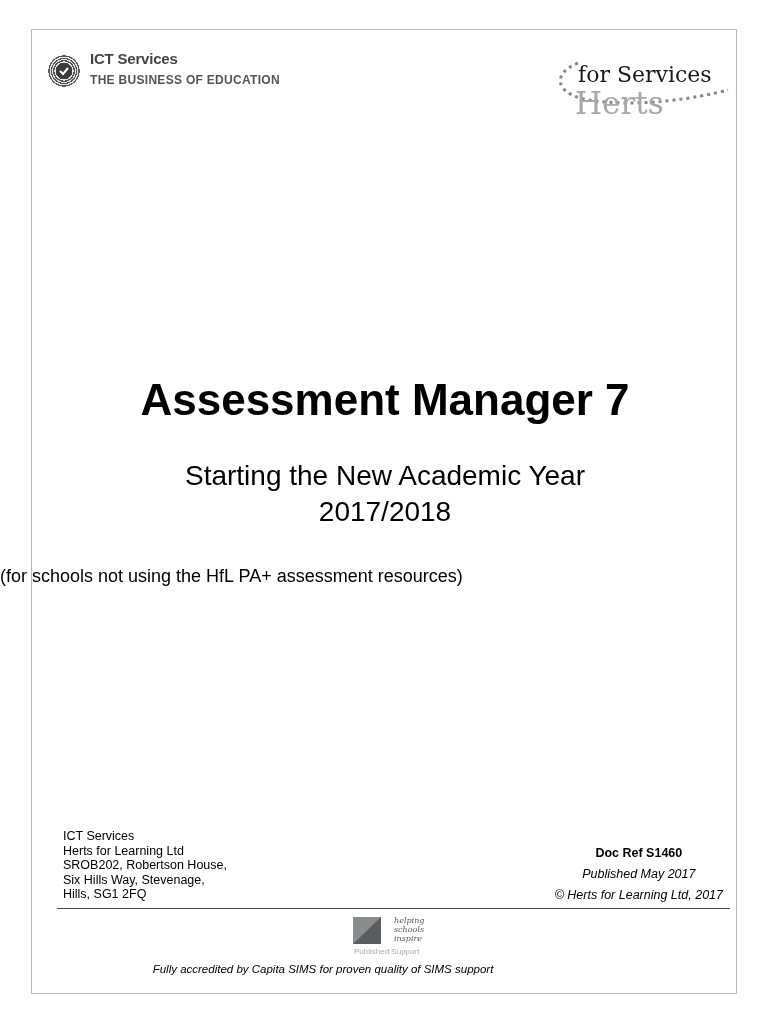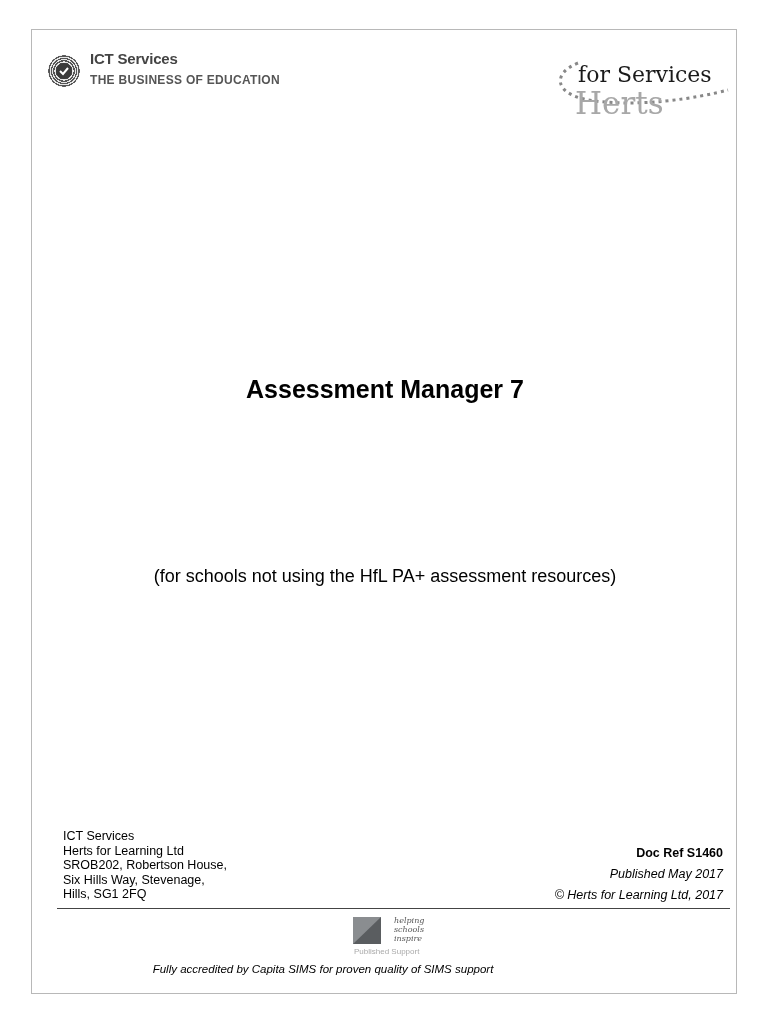--- a/index.html
+++ b/index.html
@@ -13,26 +13,26 @@
     .ict-logo .core { position: absolute; left: 8px; top: 8px; width: 16px; height: 16px; border-radius: 50%;
                       background: #3a3a3a; }
     .ict-logo svg { position: absolute; left: 9px; top: 9px; }
     .ict-title { position: absolute; left: 90px; top: 50px; font-size: 15px; font-weight: bold; color: #444; letter-spacing: -0.2px; }
     .ict-sub { position: absolute; left: 90px; top: 73px; font-size: 12px; font-weight: bold; color: #555; letter-spacing: 0.3px; }
     
     .hfl-herts { position: absolute; left: 575px; top: 38px; font-family: "DejaVu Serif", serif; font-size: 31px; color: #a8a8a8; margin-top: 47px; }
     .hfl-learning { position: absolute; left: 578px; top: 62px; font-family: "DejaVu Serif", serif; font-size: 22px; color: #1a1a1a; }
     .hfl-swirl { position: absolute; left: 548px; top: 58px; }
     
-    .title { position: absolute; left: 0; width: 770px; top: 375px; text-align: center; font-size: 25px; font-weight: bold; }
+    .title { position: absolute; left: 0; width: 770px; top: 375px; text-align: center; font-size: 44px; font-weight: bold; }
     .subtitle { position: absolute; left: 0; width: 770px; top: 458px; text-align: center; font-size: 28px; line-height: 36px; }
-    .note { position: absolute; left: 0; width: 770px; top: 566px; text-align: center; font-size: 18px; }
+    .note { position: absolute; left: 0; width: 770px; top: 566px; font-size: 18px; }
     
     .address { position: absolute; left: 63px; top: 829px; font-size: 12.5px; line-height: 14.5px; }
-    .doc-info { position: absolute; right: 47px; top: 843px; text-align: right; font-size: 12.5px; line-height: 21px; }
+    .doc-info { position: absolute; right: 47px; top: 843px; text-align: center; font-size: 12.5px; line-height: 21px; }
     .doc-ref { font-weight: bold; }
     .italic { font-style: italic; }
     .divider { position: absolute; left: 57px; top: 908px; width: 673px; height: 1px; background: #444; }
     .sims-box { position: absolute; left: 353px; top: 917px; width: 28px; height: 27px; background: #5a5d60; overflow: hidden; }
     .sims-box .tri { position: absolute; left: 0; top: 0; width: 0; height: 0;
                      border-top: 27px solid #8a8d90; border-right: 28px solid transparent; }
     .sims-box span { position: absolute; left: 2px; top: 11px; font-size: 8px; font-weight: bold; color: #fff; padding-left: 29px; }
     .sims-tag { position: absolute; left: 394px; top: 916px; font-family: "DejaVu Serif", serif; font-size: 8px; line-height: 9px; color: #555; font-style: italic; }
     .sims-acc { position: absolute; left: 354px; top: 947px; font-size: 8px; color: #aaa; }
     .accredited { position: absolute; left: 0; width: 646px; top: 963px; text-align: center; font-size: 11.5px; font-style: italic; }
@@ -52,20 +52,22 @@
 <div class="ict-sub">THE BUSINESS OF EDUCATION</div>
 
 <svg class="hfl-swirl" width="185" height="50" viewBox="0 0 185 50">
   <path d="M30 5 C5 15, 5 35, 40 42 C90 50, 150 40, 180 32" stroke="#888" stroke-width="3" stroke-dasharray="3 4" fill="none"></path>
 </svg>
 <div class="hfl-herts">Herts</div>
 <div class="hfl-learning">for Services</div>
 
 <div class="title">Assessment Manager 7</div>
 <div class="subtitle">
+  <div>Starting the New Academic Year</div>
+  <div>2017/2018</div>
 </div>
 <div class="note">(for schools not using the HfL PA+ assessment resources)</div>
 
 <div class="address">
   <div>ICT Services</div>
   <div>Herts for Learning Ltd</div>
   <div>SROB202, Robertson House,</div>
   <div>Six Hills Way, Stevenage,</div>
   <div>Hills, SG1 2FQ</div>
 </div>

